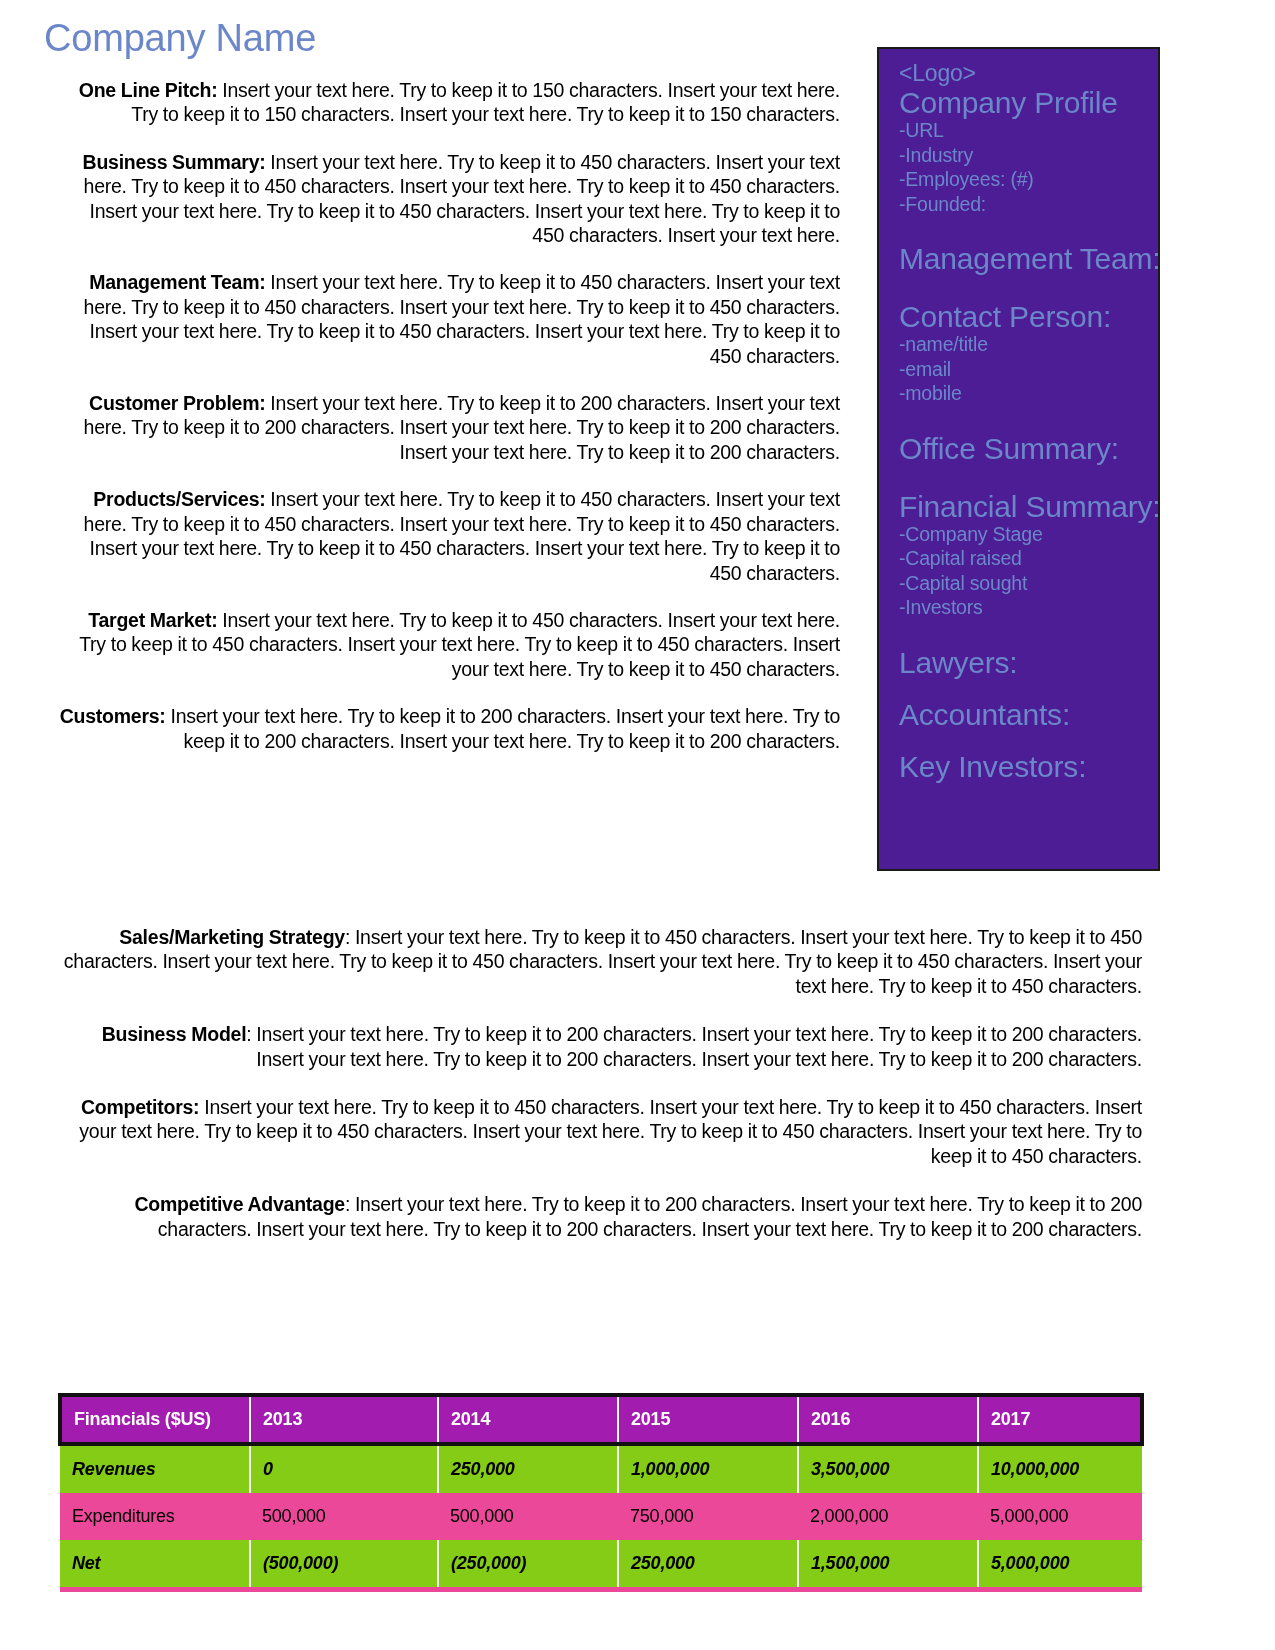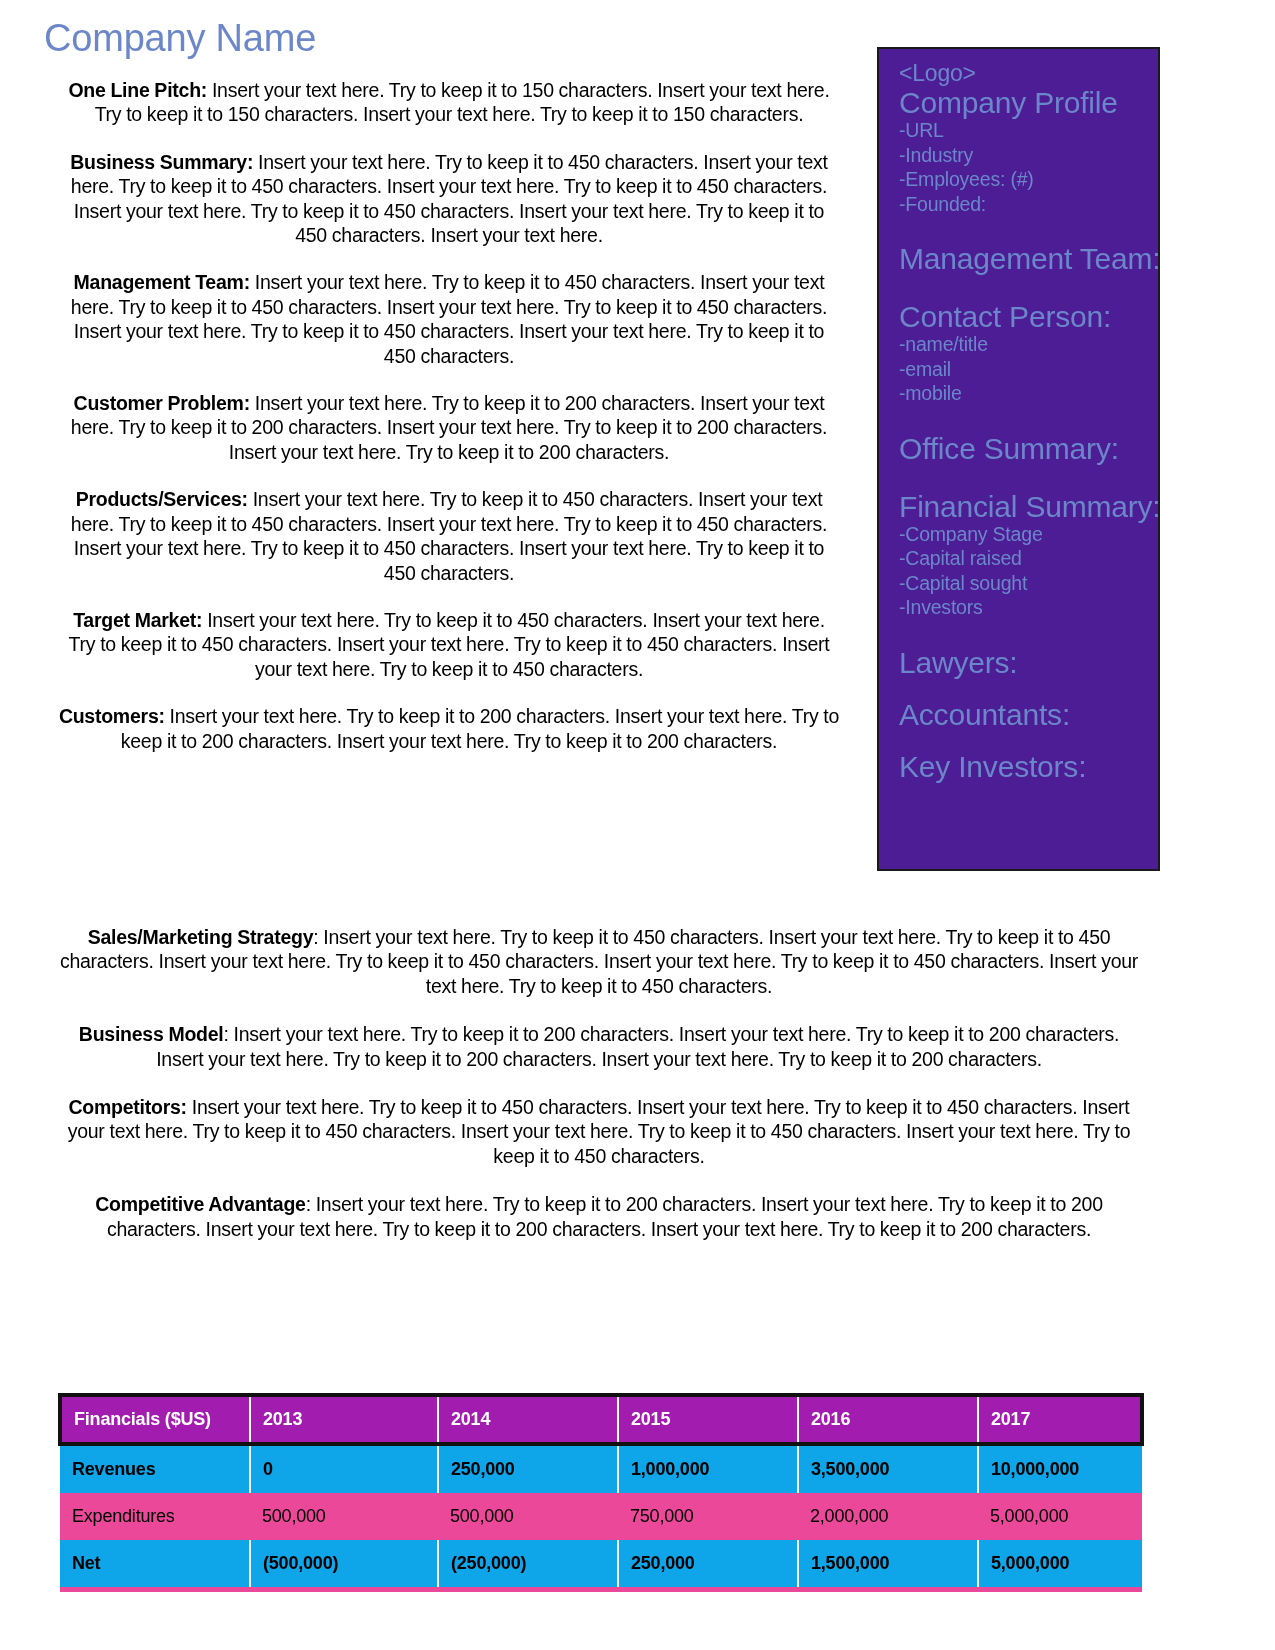--- a/index.html
+++ b/index.html
@@ -49,21 +49,21 @@
     left: 56px;
     top: 925px;
     width: 1086px;
   }
 
   .para {
     font-size: 19.5px;
     line-height: 24.4px;
     color: #000;
     margin: 0 0 22px 0;
-    text-align: center;
+    text-align: right;
     font-family: "Liberation Sans", "DejaVu Sans", sans-serif;
     letter-spacing: -0.25px;
     word-spacing: -0.3px;
   }
   .para:last-child { margin-bottom: 0; }
   .para .lbl {
     font-weight: bold;
   }
 
   
@@ -154,22 +154,23 @@
   .hdr-row-wrap {
     border-top: 4px solid #111;
     border-bottom: 4px solid #111;
     border-left: 4px solid #111;
     border-right: 4px solid #111;
   }
   table.fin-table tbody td {
     height: 47px;
   }
   tr.row-alt td {
-    background: #0ea5e9;
+    background: #84cc16;
     font-weight: bold;
+    font-style: italic;
   }
   tr.row-plain td {
     background: #ec4899;
     font-weight: normal;
     font-style: normal;
   }
   tr.row-last td {
     border-bottom: 5px solid #ec4899;
   }
   tr.row-alt td.cell-sep { border-right: 2px solid #f2f2f2; }

